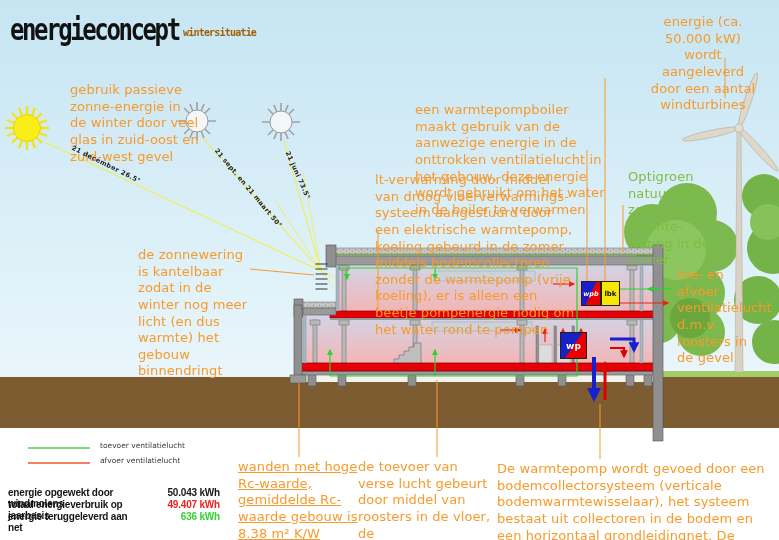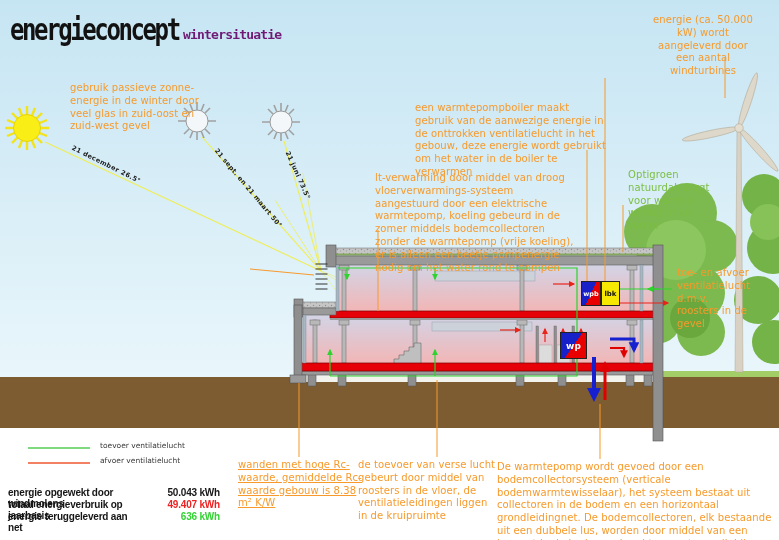--- a/index.html
+++ b/index.html
@@ -3,24 +3,24 @@
 <meta charset="utf-8">
 <style>
   html,body{margin:0;padding:0;background:#fff;}
   #stage{position:relative;width:779px;height:540px;overflow:hidden;background:#fff;
          font-family:"DejaVu Sans",sans-serif;}
   svg{position:absolute;left:0;top:0;}
   .abs{position:absolute;}
   
   .title{font-family:"DejaVu Sans Mono",monospace;font-weight:bold;font-size:24px;
          letter-spacing:-2.4px;color:#121212;transform:scaleY(1.22);transform-origin:left top;}
-  .subtitle{font-family:"DejaVu Sans Mono",monospace;font-weight:bold;font-size:13px;
-            letter-spacing:-0.8px;color:#701a75;}
-  
-  .note{position:absolute;font-size:10px;line-height:1.28;color:#f79a2b;letter-spacing:0.1px;}
+  .subtitle{font-family:"DejaVu Sans Mono",monospace;font-weight:bold;font-size:10px;
+            letter-spacing:-0.8px;color:#a16207;}
+  
+  .note{position:absolute;font-size:13px;line-height:1.28;color:#f79a2b;letter-spacing:0.1px;}
   .note.green{color:#7cbe43;}
   .note.center{text-align:center;}
   .raylabel{position:absolute;font-size:6.5px;font-weight:bold;color:#1c1c1c;
             transform-origin:left top;white-space:nowrap;letter-spacing:0.4px;}
   
   .eqbox{position:absolute;display:flex;align-items:center;justify-content:center;
          border:1px solid #222;font-weight:bold;}
   .eqbox.wpb{background:linear-gradient(115deg,#1820c8 49.5%,#e80000 50.5%);
              color:#fff;font-size:6.5px;}
   .eqbox.lbk{background:#f6e800;color:#111;font-size:7px;text-align:center;}
@@ -296,30 +296,31 @@
 </svg>
 
 <div class="abs title" style="left:10px;top:13px;">energieconcept</div>
 <div class="abs subtitle" style="left:183px;top:27px;">wintersituatie</div>
 
 <div class="note" style="left:70px;top:82px;width:130px;">gebruik passieve zonne-energie in de winter door veel glas in zuid-oost en zuid-west gevel</div>
 <div class="note" style="left:415px;top:102px;width:192px;">een warmtepompboiler maakt gebruik van de aanwezige energie in de onttrokken ventilatielucht in het gebouw, deze energie wordt gebruikt om het water in de boiler te verwarmen</div>
 <div class="note" style="left:375px;top:172px;width:202px;">lt-verwarming door middel van droog vloerverwarmings-systeem aangestuurd door een elektrische warmtepomp, koeling gebeurd in de zomer middels bodemcollectoren zonder de warmtepomp (vrije koeling), er is alleen een beetje pompenergie nodig om het water rond te pompen</div>
 <div class="note center" style="left:648px;top:14px;width:110px;">energie (ca. 50.000 kW) wordt aangeleverd door een aantal windturbines</div>
 <div class="note green" style="left:628px;top:169px;width:95px;">Optigroen natuurdak zorgt voor warmte-wering in de zomer</div>
+<div class="note" style="left:138px;top:247px;width:118px;">de zonnewering is kantelbaar zodat in de winter nog meer licht (en dus warmte) het gebouw binnendringt</div>
 <div class="note" style="left:677px;top:267px;width:76px;">toe- en afvoer ventilatielucht d.m.v. roosters in de gevel</div>
 <div class="note" style="left:238px;top:459px;width:124px;text-decoration:underline;">wanden met hoge Rc-waarde, gemiddelde Rc-waarde gebouw is 8.38 m² K/W</div>
 <div class="note" style="left:358px;top:459px;width:140px;">de toevoer van verse lucht gebeurt door middel van roosters in de vloer, de ventilatieleidingen liggen in de kruipruimte</div>
 <div class="note" style="left:497px;top:461px;width:282px;">De warmtepomp wordt gevoed door een bodemcollectorsysteem (verticale bodemwarmtewisselaar), het systeem bestaat uit collectoren in de bodem en een horizontaal grondleidingnet. De bodemcollectoren, elk bestaande uit een dubbele lus, worden door middel van een boorgat in de bodem gebracht en met grondleidingen aan elkaar verbonden door middel van het Tichelmannsysteem.</div>
 
 <div class="raylabel" style="left:74px;top:144px;transform:rotate(26.5deg);">21 december 26.5°</div>
 <div class="raylabel" style="left:219px;top:147px;transform:rotate(50deg);">21 sept. en 21 maart 50°</div>
 <div class="raylabel" style="left:291px;top:150px;transform:rotate(66deg);">21 juni 73.5°</div>
 
-<div class="eqbox wpb" style="left:581px;top:281px;width:18px;height:23px;">wpb</div>
+<div class="eqbox wpb" style="left:581px;top:281px;width:18px;height:23px;font-style:italic;">wpb</div>
 <div class="eqbox lbk" style="left:601px;top:281px;width:17px;height:23px;">lbk</div>
 <div class="eqbox wp" style="left:560px;top:332px;width:25px;height:25px;">wp</div>
 
 <div class="lrow" style="left:28px;top:443px;width:200px;">
   <span class="lline" style="background: rgb(127, 217, 127);"></span>
   <span class="llabel">toevoer ventilatielucht</span>
 </div>
 <div class="lrow" style="left:28px;top:458px;width:200px;">
   <span class="lline" style="background: rgb(242, 128, 99);"></span>
   <span class="llabel">afvoer ventilatielucht</span>

